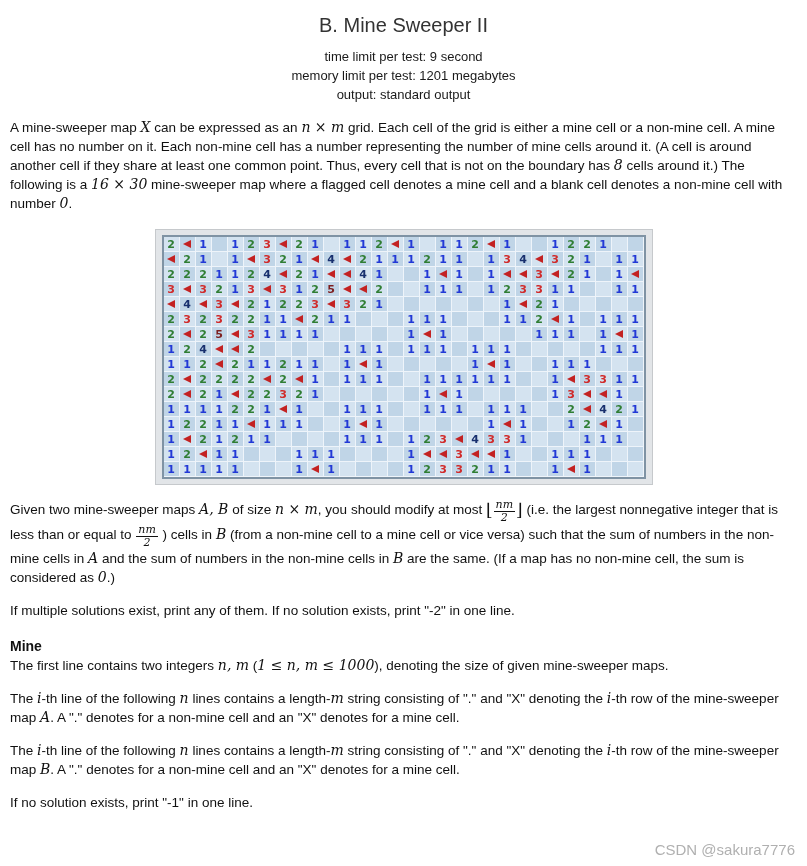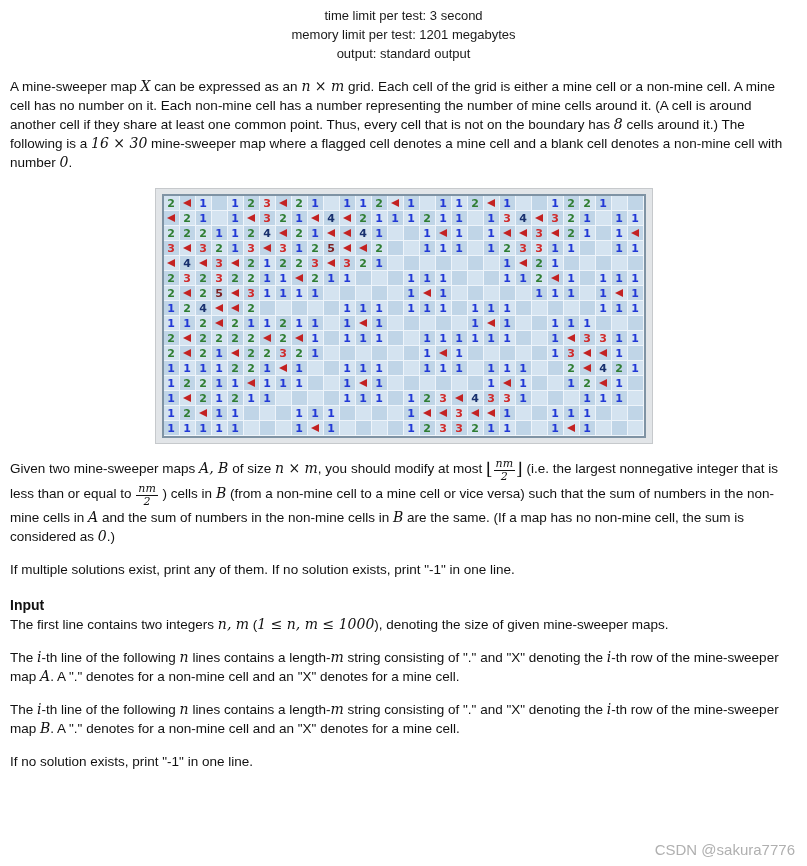--- a/index.html
+++ b/index.html
@@ -51,23 +51,24 @@
   .watermark{
     position:absolute;right:12px;bottom:8px;
     font-size:15px;color:#b0b0b0;
   }
 </style>
 </head>
 <body>
 
 <div class="page">
 
+  <div class="title">B. Mine Sweeper II</div>
 
   <div class="meta">
-    <div>time limit per test: 3 second</div>
+    <div>time limit per test: 9 second</div>
     <div>memory limit per test: 1201 megabytes</div>
     <div>output: standard output</div>
   </div>
 
   <p class="para">A mine-sweeper map <span class="math">X</span> can be expressed as an <span class="math">n × m</span> grid. Each cell of the grid is either a mine cell or a non-mine cell. A mine cell has no number on it. Each non-mine cell has a number representing the number of mine cells around it. (A cell is around another cell if they share at least one common point. Thus, every cell that is not on the boundary has <span class="math">8</span> cells around it.) The following is a <span class="math">16 × 30</span> mine-sweeper map where a flagged cell denotes a mine cell and a blank cell denotes a non-mine cell with number <span class="math">0</span>.</p>
 
   <div class="board-frame">
     <div class="board" style="grid-template-columns: repeat(30, 16px);">
         <div class="cell a" style="color: rgb(46, 125, 50);">2</div>
         <div class="cell b">
@@ -668,23 +669,23 @@
           <span class="flag" style="border-right-color: rgb(195, 34, 34);"></span>
         </div>
         <div class="cell b" style="color: rgb(34, 57, 214);">1</div>
         <div class="cell a"></div>
         <div class="cell b"></div>
         <div class="cell a"></div>
       </div>
   </div>
 
   <p class="para">Given two mine-sweeper maps <span class="math">A, B</span> of size <span class="math">n × m</span>, you should modify at most <span class="brk">⌊</span><span class="frac"><span class="fn">nm</span><span class="fd">2</span></span><span class="brk">⌋</span> (i.e. the largest nonnegative integer that is less than or equal to <span class="frac"><span class="fn">nm</span><span class="fd">2</span></span> ) cells in <span class="math">B</span> (from a non-mine cell to a mine cell or vice versa) such that the sum of numbers in the non-mine cells in <span class="math">A</span> and the sum of numbers in the non-mine cells in <span class="math">B</span> are the same. (If a map has no non-mine cell, the sum is considered as <span class="math">0</span>.)</p>
-  <p class="para">If multiple solutions exist, print any of them. If no solution exists, print "-1" in one line.</p>
-
-  <div class="sec-title">Input</div>
+  <p class="para">If multiple solutions exist, print any of them. If no solution exists, print "-2" in one line.</p>
+
+  <div class="sec-title">Mine</div>
   <p class="para">The first line contains two integers <span class="math">n, m</span> (<span class="math">1 ≤ n, m ≤ 1000</span>), denoting the size of given mine-sweeper maps.</p>
   <p class="para">The <span class="math">i</span>-th line of the following <span class="math">n</span> lines contains a length-<span class="math">m</span> string consisting of "." and "X" denoting the <span class="math">i</span>-th row of the mine-sweeper map <span class="math">A</span>. A "." denotes for a non-mine cell and an "X" denotes for a mine cell.</p>
   <p class="para">The <span class="math">i</span>-th line of the following <span class="math">n</span> lines contains a length-<span class="math">m</span> string consisting of "." and "X" denoting the <span class="math">i</span>-th row of the mine-sweeper map <span class="math">B</span>. A "." denotes for a non-mine cell and an "X" denotes for a mine cell.</p>
 
   <p class="para">If no solution exists, print "-1" in one line.</p>
 
 </div>
 
 <div class="watermark">CSDN @sakura7776</div>
 

